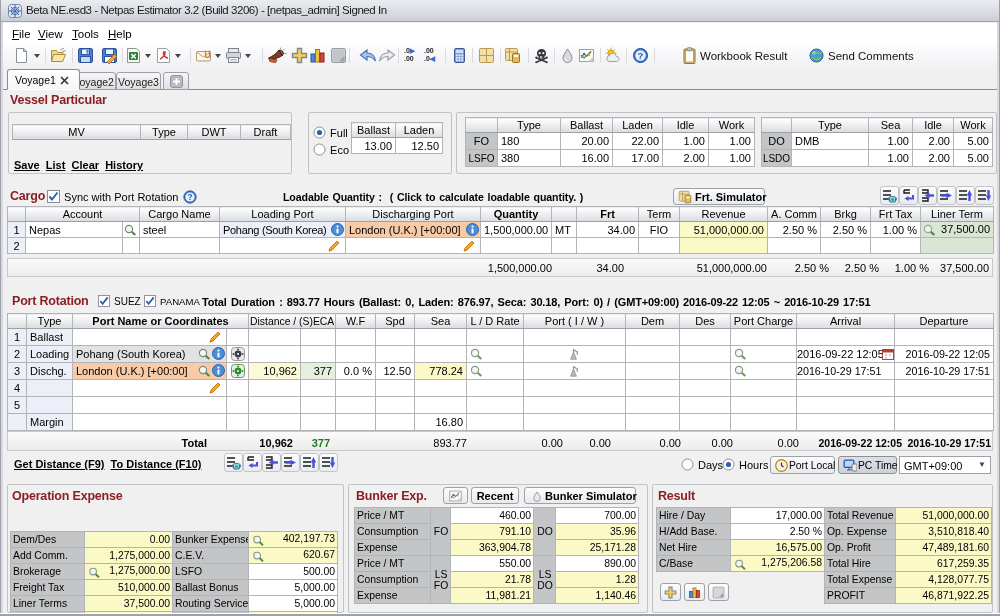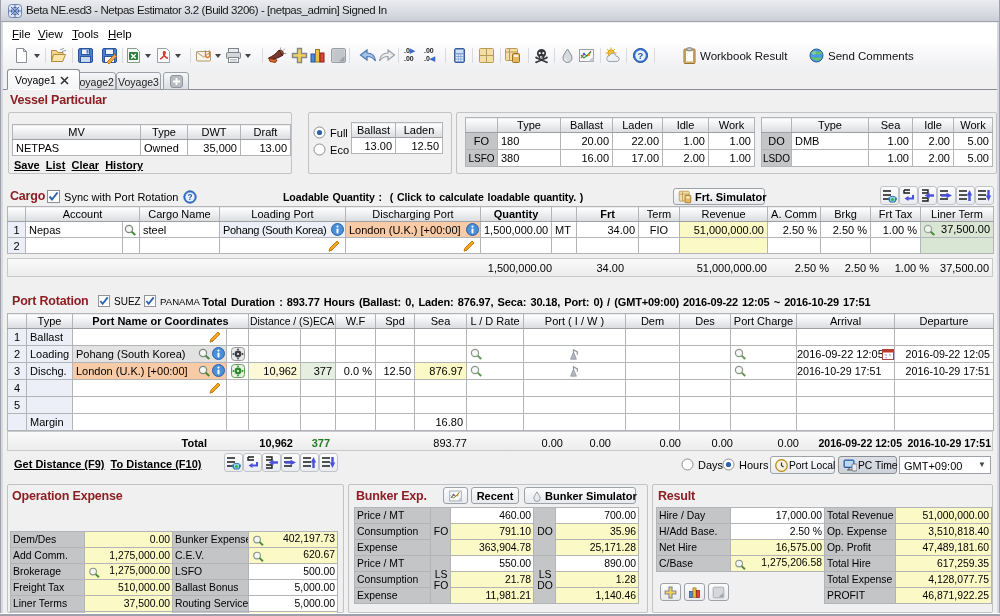--- a/index.html
+++ b/index.html
@@ -258,26 +258,20 @@
       <col style="width:53px">
       <col style="width:50px">
     </colgroup>
  <tbody>
       <tr>
         <th>MV</th>
         <th>Type</th>
         <th>DWT</th>
         <th>Draft</th>
       </tr>
- <tr>
-        <td>NETPAS</td>
-        <td>Owned</td>
-        <td class="num">35,000</td>
-        <td class="num">13.00</td>
-      </tr>
 </tbody>
   </table>
 <div style="position:absolute;left:14px;top:159px;">
  <span class="link">Save</span>&nbsp; <span class="link">List</span>&nbsp; <span class="link">Clear</span>&nbsp; <span class="link">History</span>
 </div>
 
 <div class="abs" style="left:313px;top:126px;">
  <svg width="13" height="13" viewBox="0 0 13 13">
       <circle cx="6.5" cy="6.5" r="5.5" fill="#fff" stroke="#8a8d92"></circle>
       <circle cx="6.5" cy="6.5" r="2.6" fill="#2f62ad"></circle>
@@ -702,21 +696,21 @@
               <circle cx="7" cy="2.4" r="0.9"></circle>
               <circle cx="7" cy="11.6" r="0.9"></circle>
               <circle cx="2.4" cy="7" r="0.9"></circle>
               <circle cx="11.6" cy="7" r="0.9"></circle>
             </g>
           </svg></td>
   <td class="num" style="background:#fbf9d8;">10,962</td>
         <td class="num" style="background:#e4efe0;">377</td>
         <td class="num">0.0 %</td>
         <td class="num">12.50</td>
-        <td class="num yel">876.97</td>
+        <td class="num yel">778.24</td>
   <td style="padding:0 2px;"><svg class="ic" width="15" height="14" viewBox="0 0 15 14">
             <circle cx="6" cy="6" r="3.6" fill="#f4f7f4" stroke="#8a978a" stroke-width="1.2"></circle>
             <path d="M8.7 8.7l3.6 3.4" stroke="#6a9a5a" stroke-width="2"></path>
           </svg></td>
   <td style="padding:0 2px;text-align:center;"><svg class="ic" width="15" height="14" viewBox="0 0 15 14">
             <g stroke="#8e959e" fill="none" stroke-width="1.2">
               <path d="M6.5 8V2.6"></path>
               <path d="M6 2.6l4.6 2.4"></path>
               <path d="M10.3 4.8v3"></path>
             </g>

